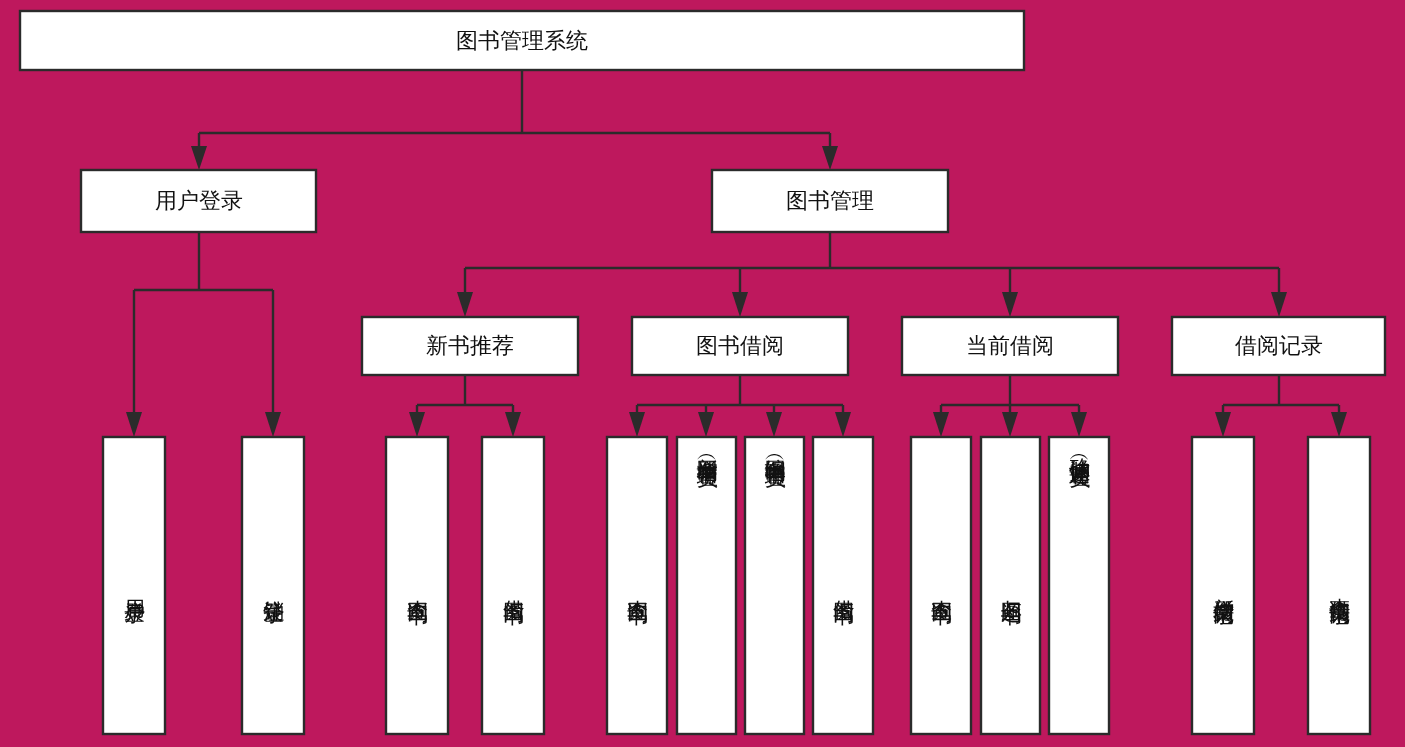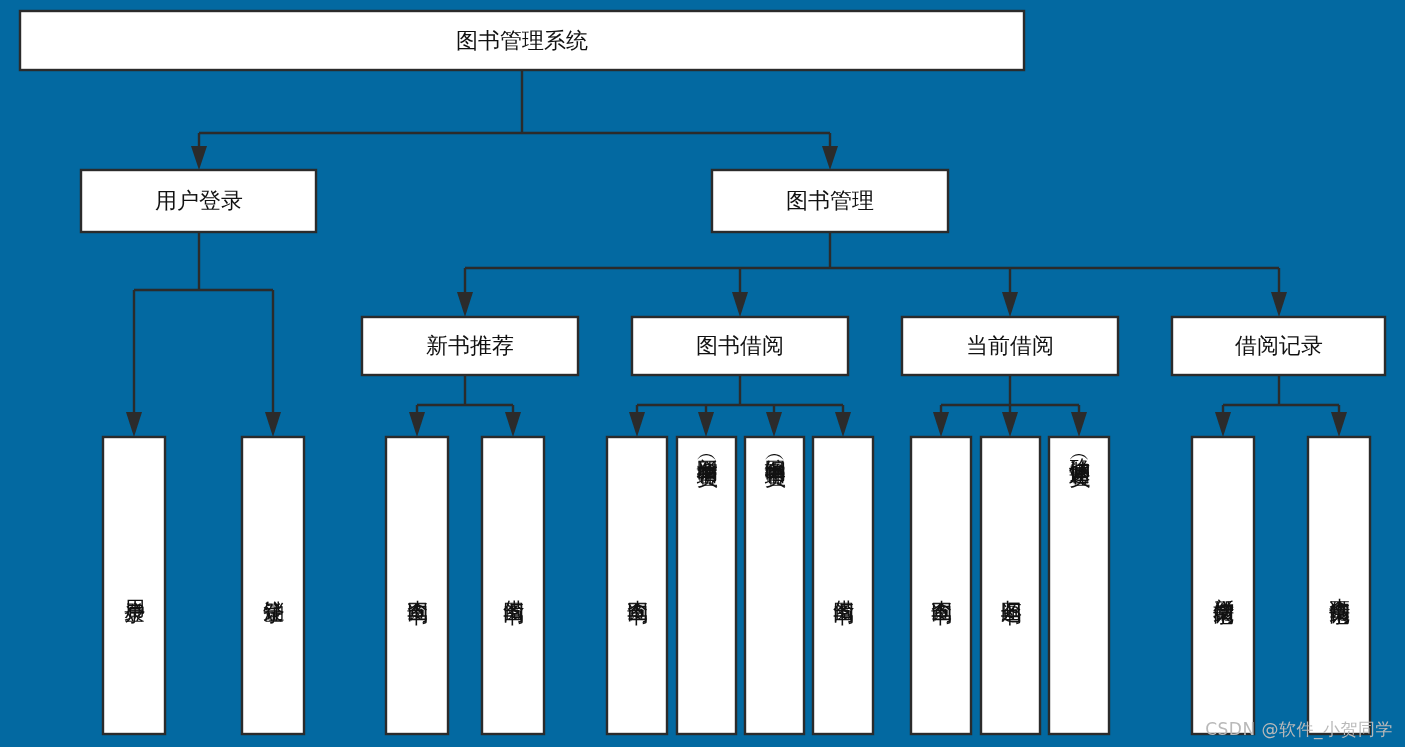--- a/index.html
+++ b/index.html
@@ -10,21 +10,21 @@
   body {
     width: 1405px;
     height: 747px;
     font-family: "DejaVu Sans", "Liberation Sans", sans-serif;
     overflow: hidden;
   }
   #diagram-root {
     position: relative;
     width: 1405px;
     height: 747px;
-    background: #0369a1;
+    background: #be185d;
   }
   svg#tree-svg {
     position: absolute;
     left: 0;
     top: 0;
     width: 1405px;
     height: 747px;
   }
   .node-box {
     fill: #ffffff;
@@ -246,14 +246,13 @@
     <span class="leaf-label">确认归还（管理员）</span>
   </div>
 
   <div class="leaf-label-wrap" style="left:1192px; top:437px; width:62px; height:297px;">
     <span class="leaf-label">新增借阅记录</span>
   </div>
   <div class="leaf-label-wrap" style="left:1308px; top:437px; width:62px; height:297px;">
     <span class="leaf-label">查询借阅记录</span>
   </div>
 
-  <div class="watermark">CSDN @软件_小贺同学</div>
 </div>
 
 </body></html>

